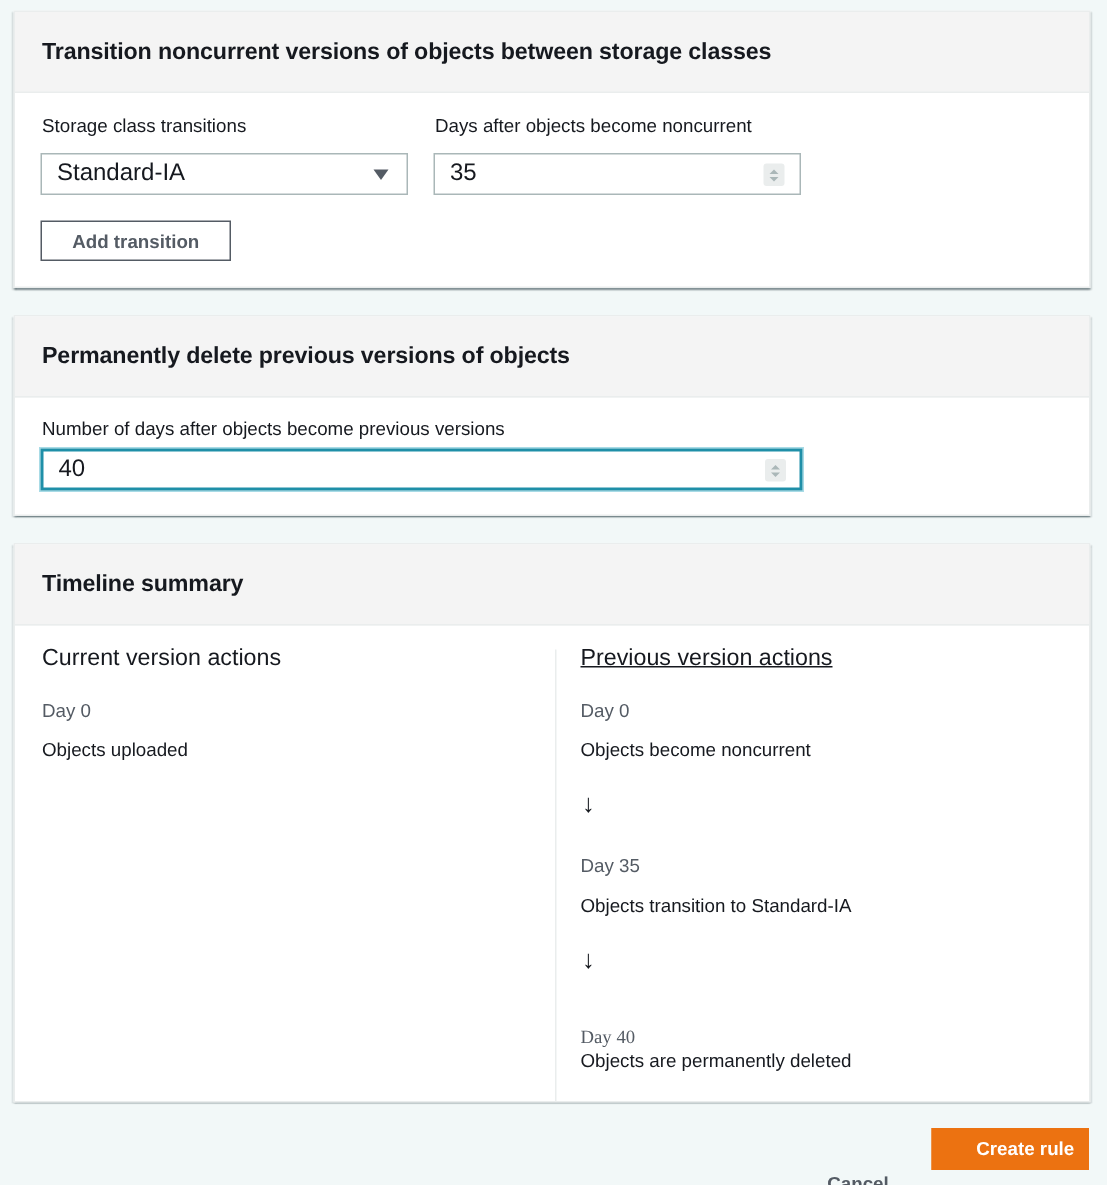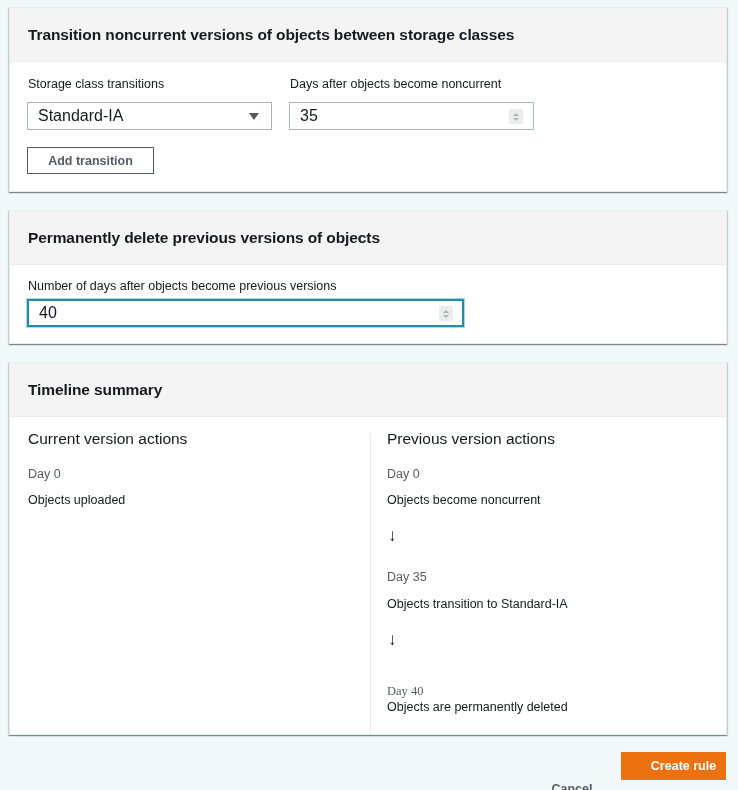--- a/index.html
+++ b/index.html
@@ -140,40 +140,40 @@
 
 
     <div class="btn" style="left:17px; top:139px; width:127px;">Add transition</div>
   </div>
 
   <div class="panel" style="top:210px; height:134px;">
     <div class="panel-header">
       <div class="panel-title">Permanently delete previous versions of objects</div>
     </div>
     <div class="label" style="left:18px; top:68px;">Number of days after objects become previous versions</div>
-    <div class="input focused" style="left:17px; top:88px; width:437px; height:28px;">
+    <div class="input focused" style="left:17px; top:88px; width:508px; height:28px;">
       <span>40</span>
       <span class="spinner" style="top:5px; right:9px;">
           <span class="up"></span>
           <span class="down"></span>
         </span>
     </div>
   </div>
 
   <div class="panel" style="top:362px; height:373px;">
     <div class="panel-header">
       <div class="panel-title">Timeline summary</div>
     </div>
     <div class="col-divider"></div>
 
     <div class="col-title" style="left:18px; top:67px;">Current version actions</div>
     <div class="day" style="left:18px; top:104px;">Day 0</div>
     <div class="action" style="left:18px; top:130px;">Objects uploaded</div>
 
-    <div class="col-title" style="left:377px; top:67px;">Previous version actions</div>
+    <div class="col-title" style="left:377px; top:67px;text-decoration:underline;">Previous version actions</div>
 
     <div class="day" style="left:377px; top:104px;">Day 0</div>
     <div class="action" style="left:377px; top:130px;">Objects become noncurrent</div>
     <div class="arrow" style="left:378px; top:164px;">↓</div>
 
     <div class="day" style="left:377px; top:207px;">Day 35</div>
     <div class="action" style="left:377px; top:234px;">Objects transition to Standard-IA</div>
     <div class="arrow" style="left:378px; top:268px;">↓</div>
 
     <div class="day" style="left:377px; top:321px;font-family:Liberation Serif, serif;">Day 40</div>

